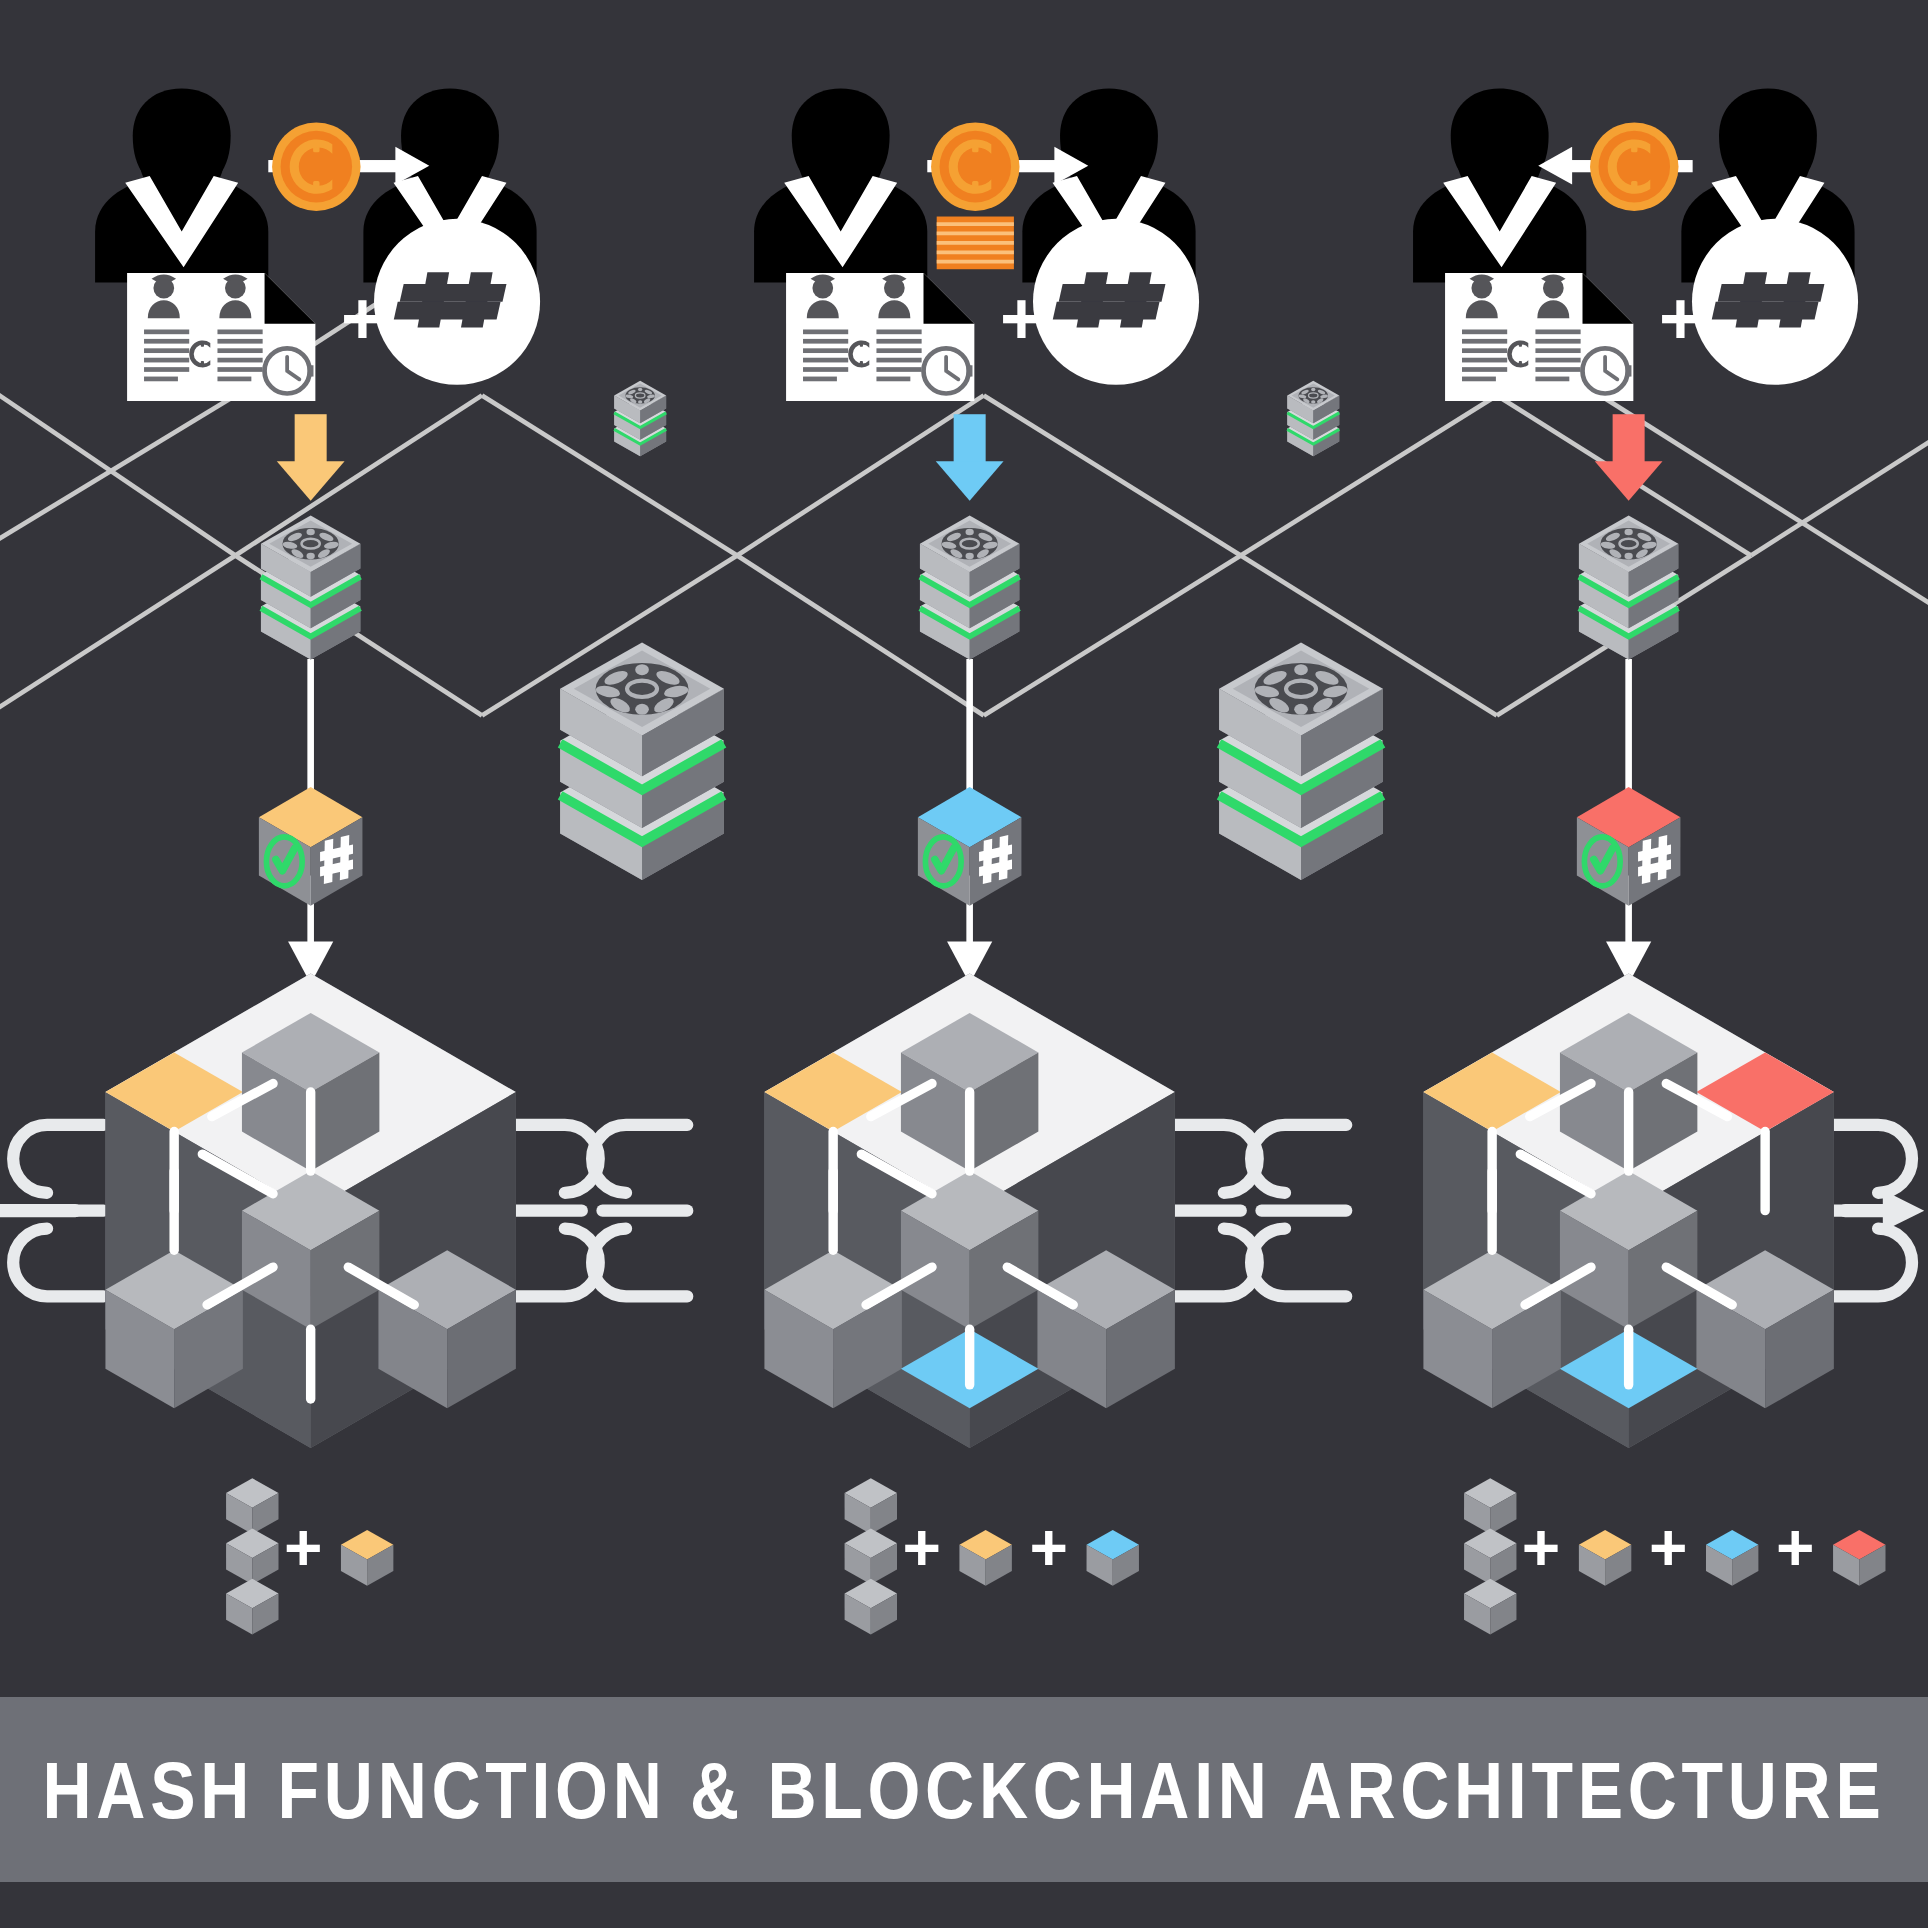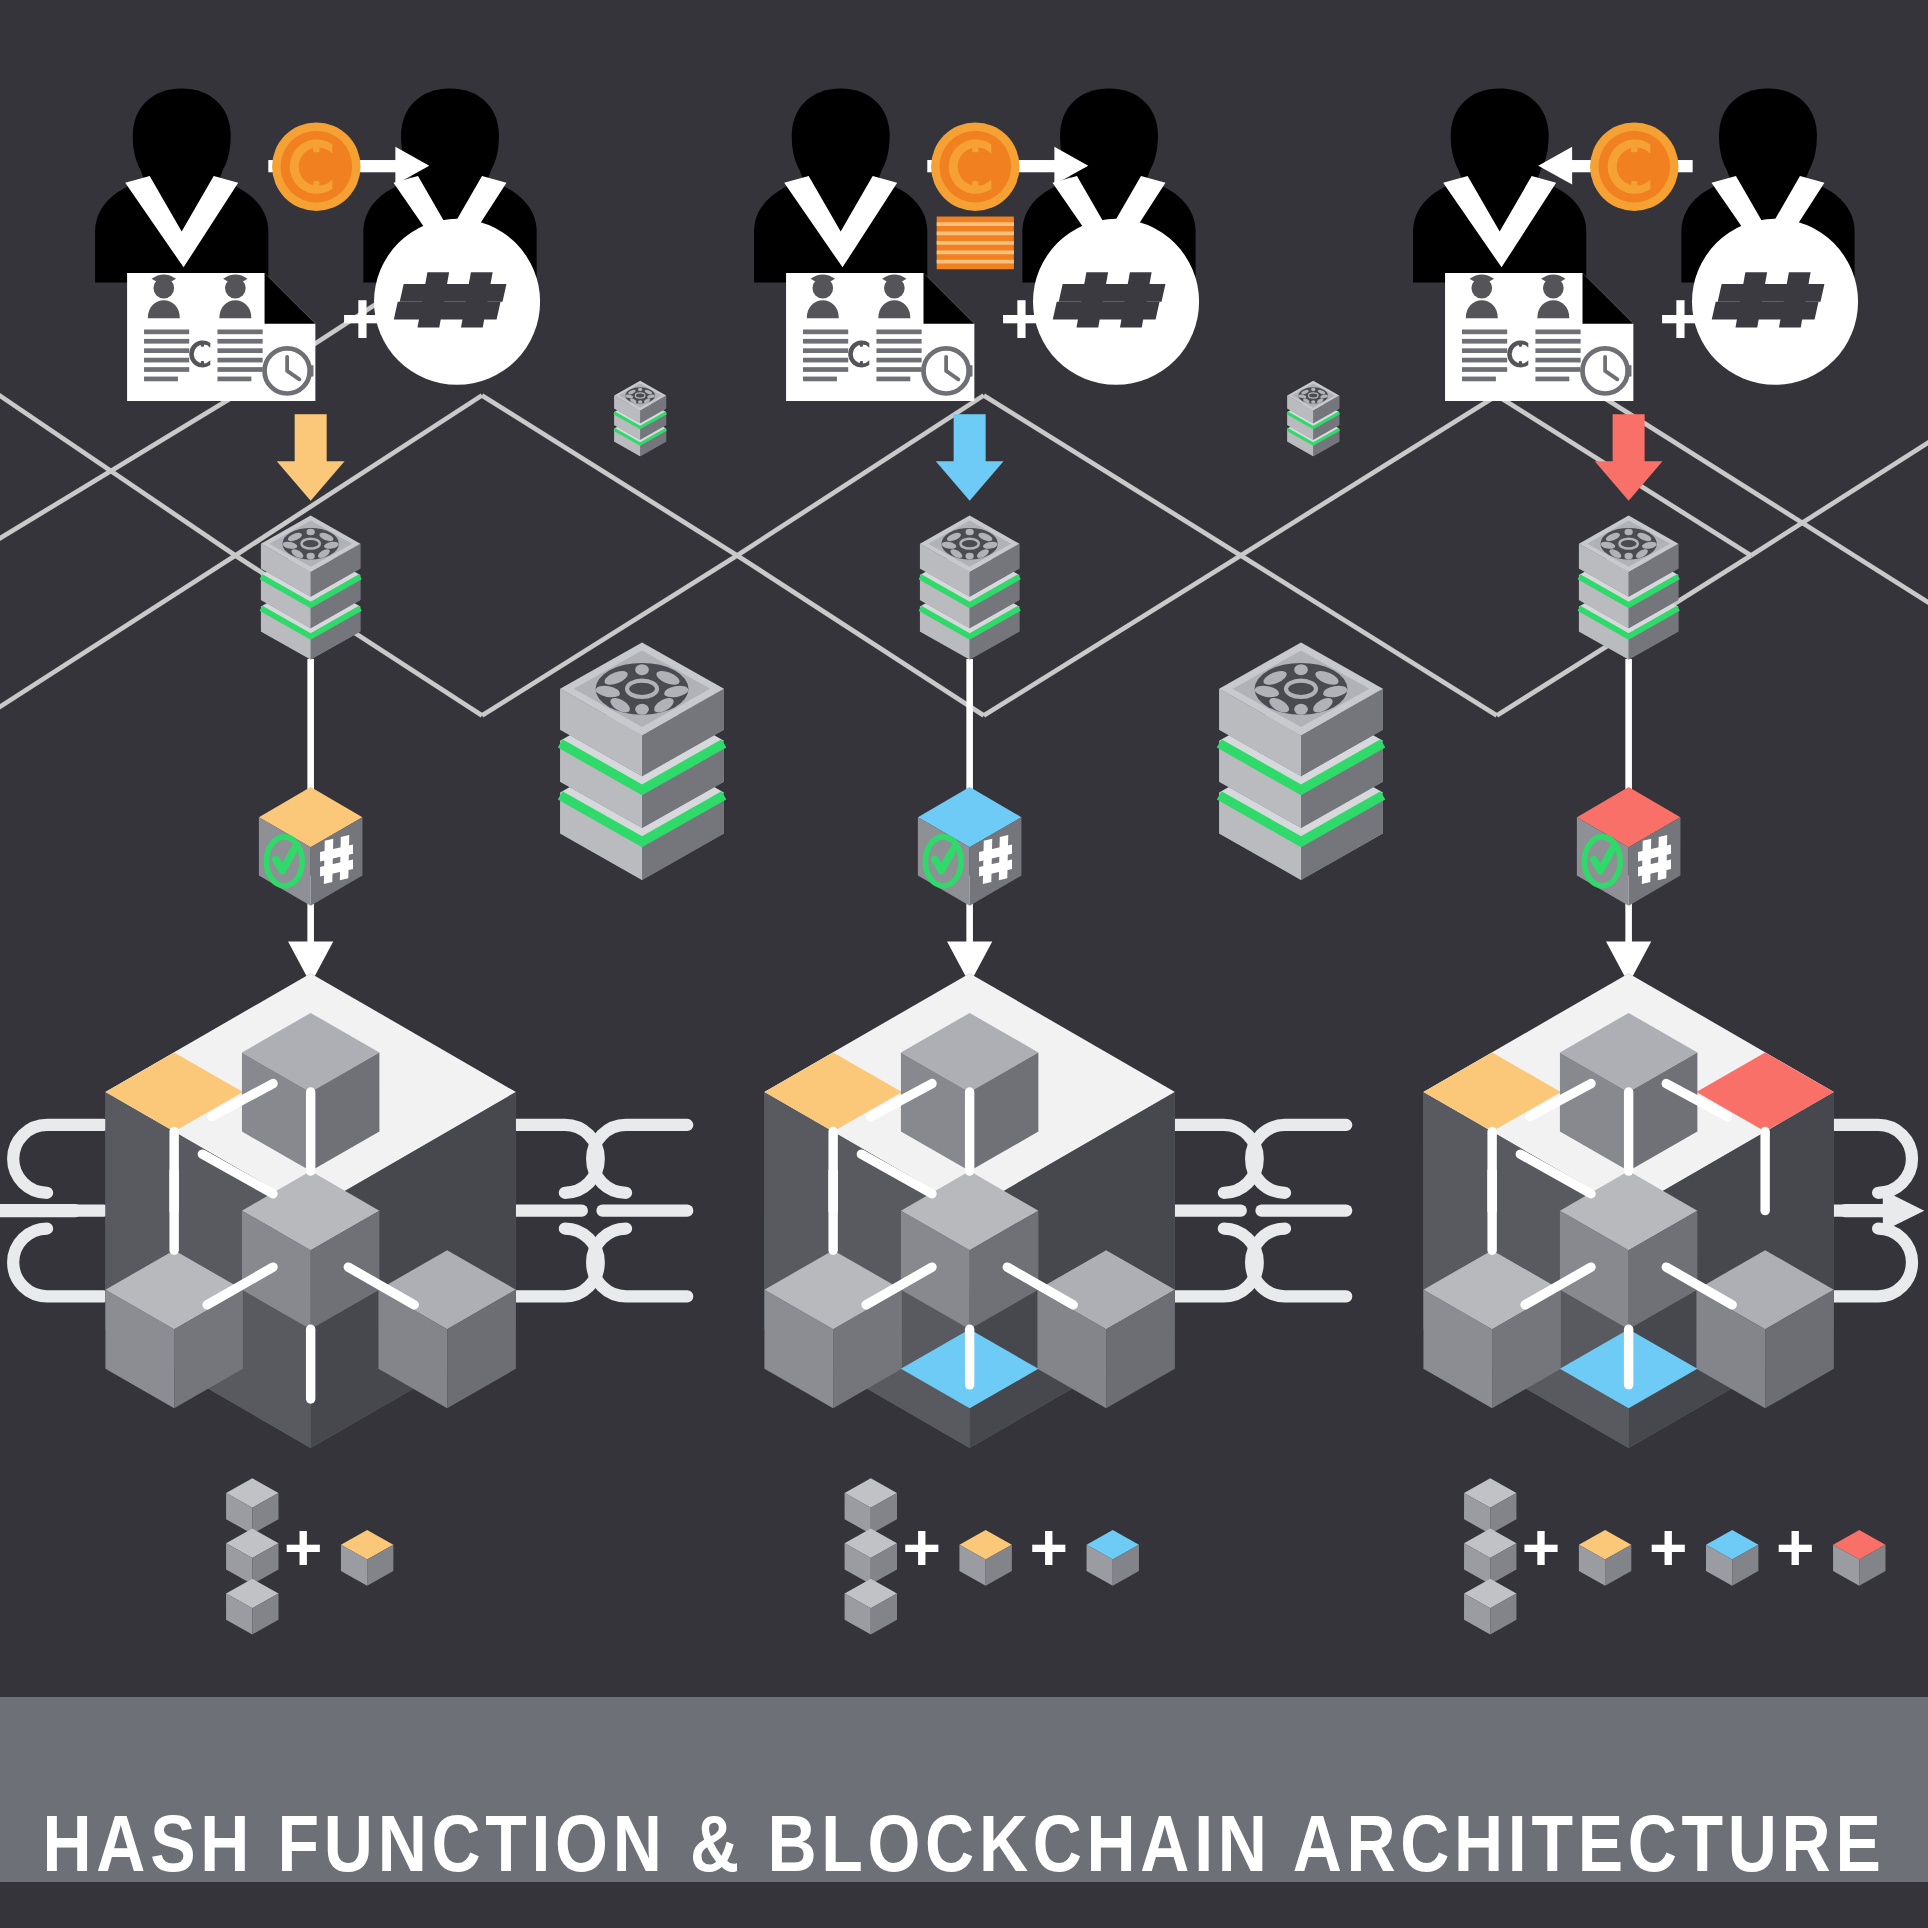--- a/index.html
+++ b/index.html
@@ -1,20 +1,20 @@
 <!DOCTYPE html>
 <html style="font-size:15px"><head>
 <meta charset="utf-8">
 <style>
   html,body{margin:0;padding:0;background:#34343a;}
   body{width:1928px;height:1928px;overflow:hidden;font-family:"Liberation Sans",sans-serif;}
   #stage{position:relative;width:1928px;height:1928px;background:#34343a;}
   #art{position:absolute;inset:0;}
   .titlebar{position:absolute;left:0;top:1697px;width:1928px;height:185px;background:#6e7077;
-    display:flex;align-items:flex-end;justify-content:center;}
+    display:flex;align-items:center;justify-content:center;}
   .titletext{color:#ffffff;font-size:68px;font-weight:700;letter-spacing:4.7px;
     font-family:"Liberation Sans",sans-serif;white-space:nowrap;transform:scaleY(1.16);}
 </style>
 </head>
 <body>
 
 <div id="stage">
 
   <svg id="art" viewBox="0 0 2048 2048" width="1928" height="1928">
     <defs>

